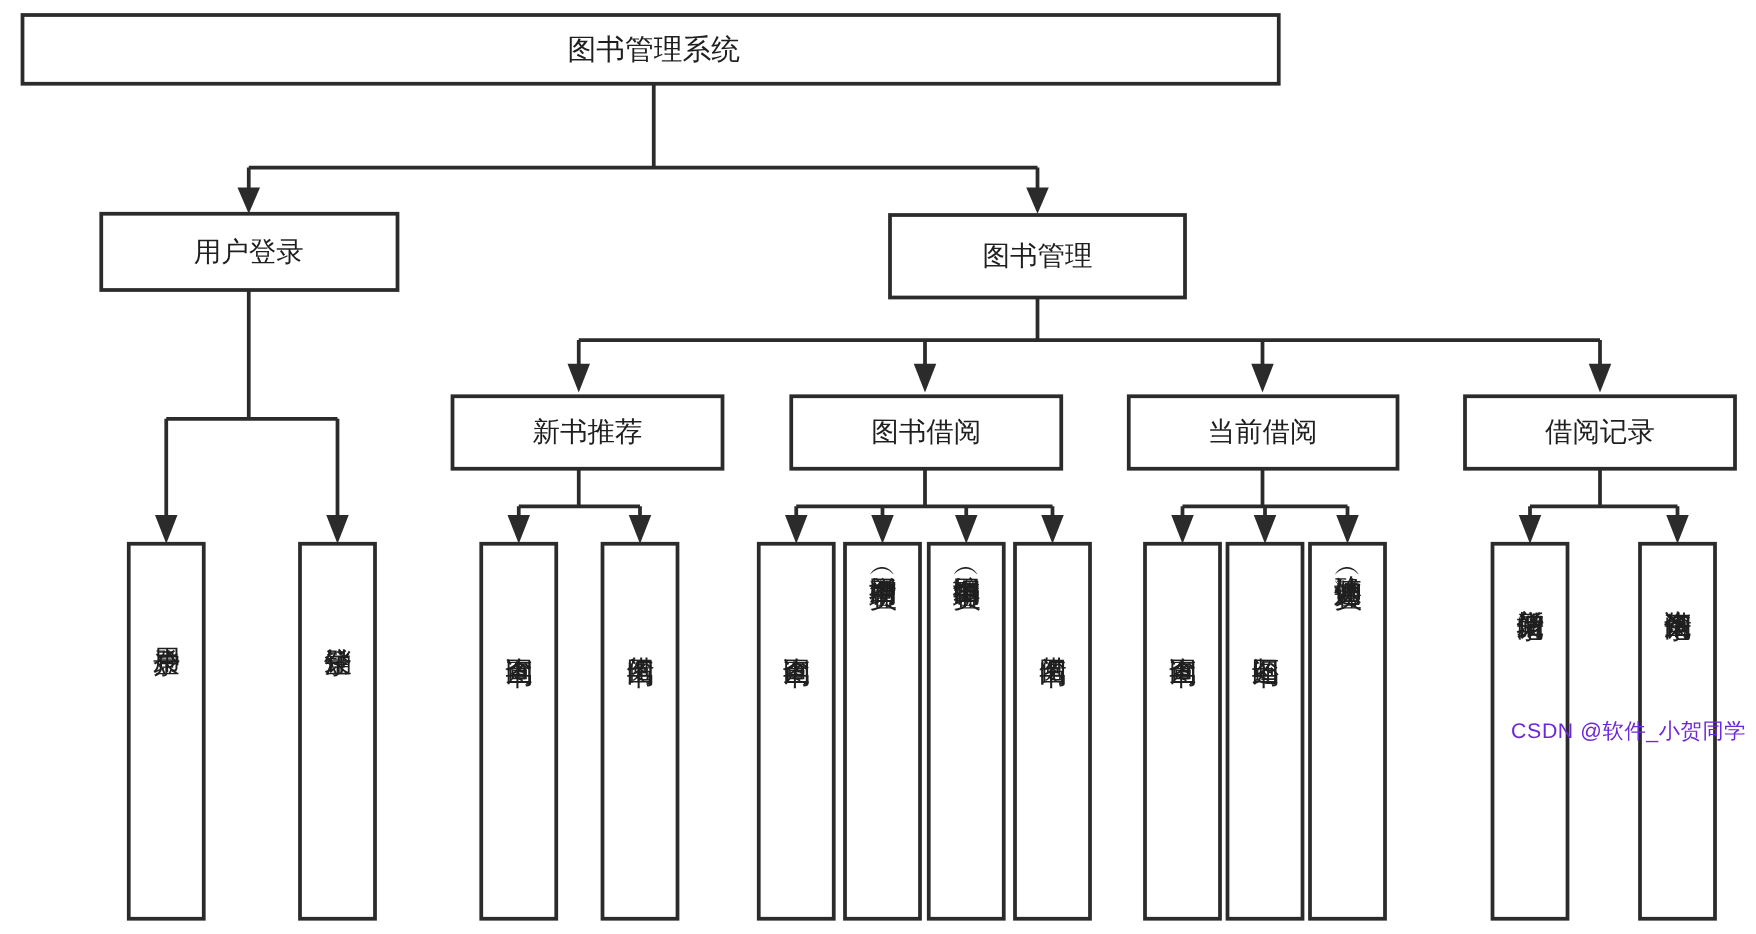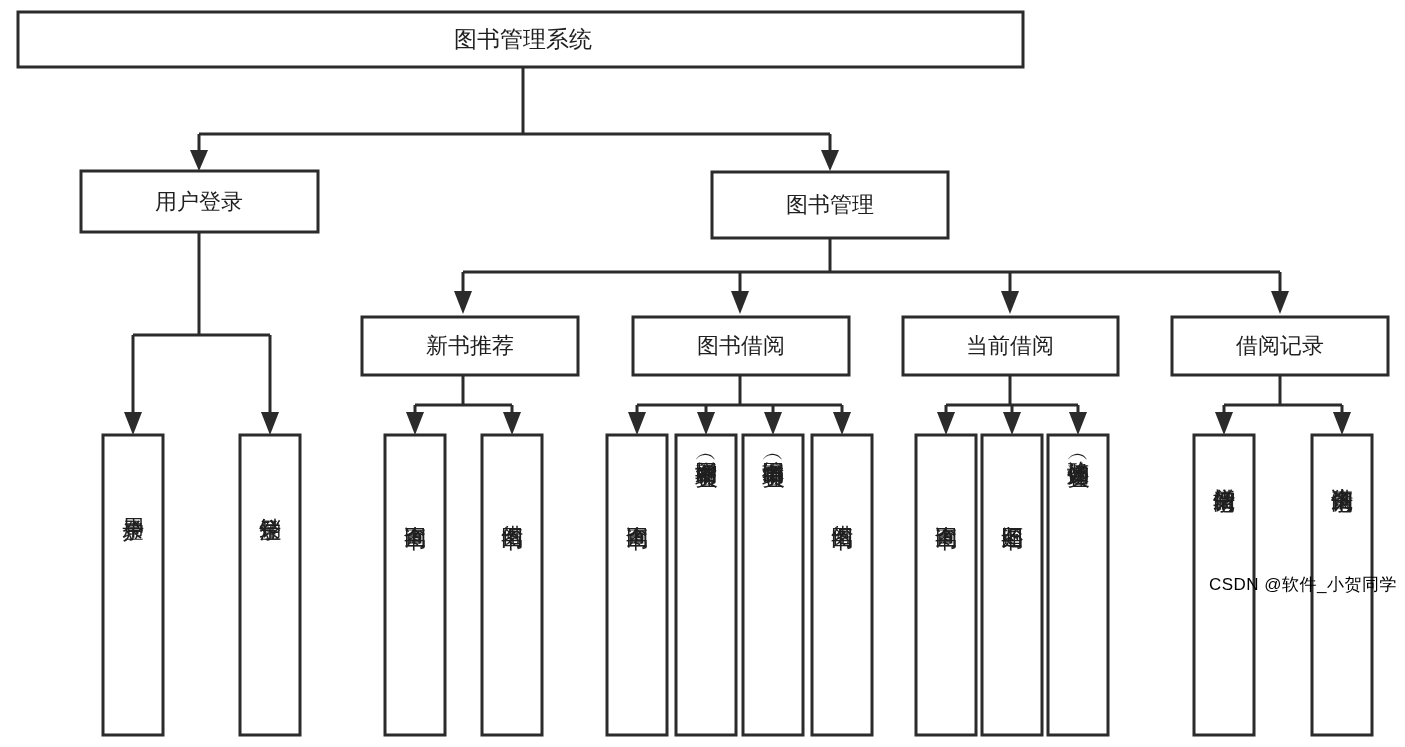--- a/index.html
+++ b/index.html
@@ -74,21 +74,21 @@
     text-orientation: upright;
     letter-spacing: 1px;
     white-space: nowrap;
   }
   .watermark {
     position: absolute;
     right: 8px;
     bottom: 4px;
     font-family: "Liberation Sans", "DejaVu Sans", sans-serif;
     font-size: 17px;
-    color: #000000;
+    color: #6d28d9;
     letter-spacing: 0.5px;
     white-space: nowrap;
   }
 </style>
 </head>
 <body>
 
 <div id="diagram-root">
 
   <svg id="diagram-svg" viewBox="0 0 1405 747">

